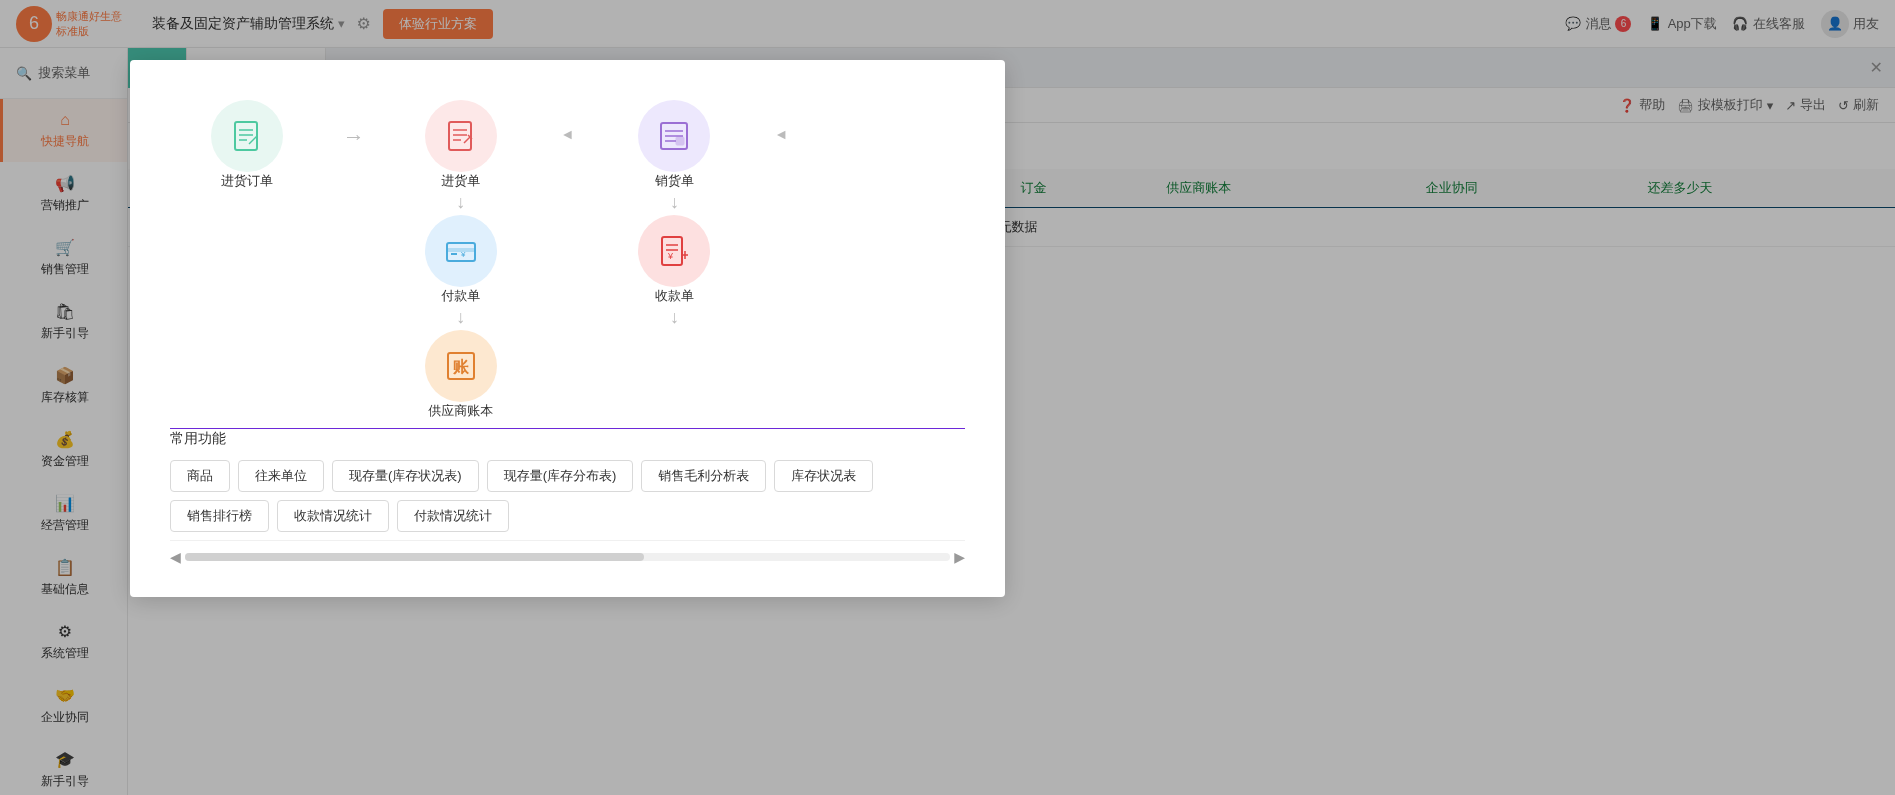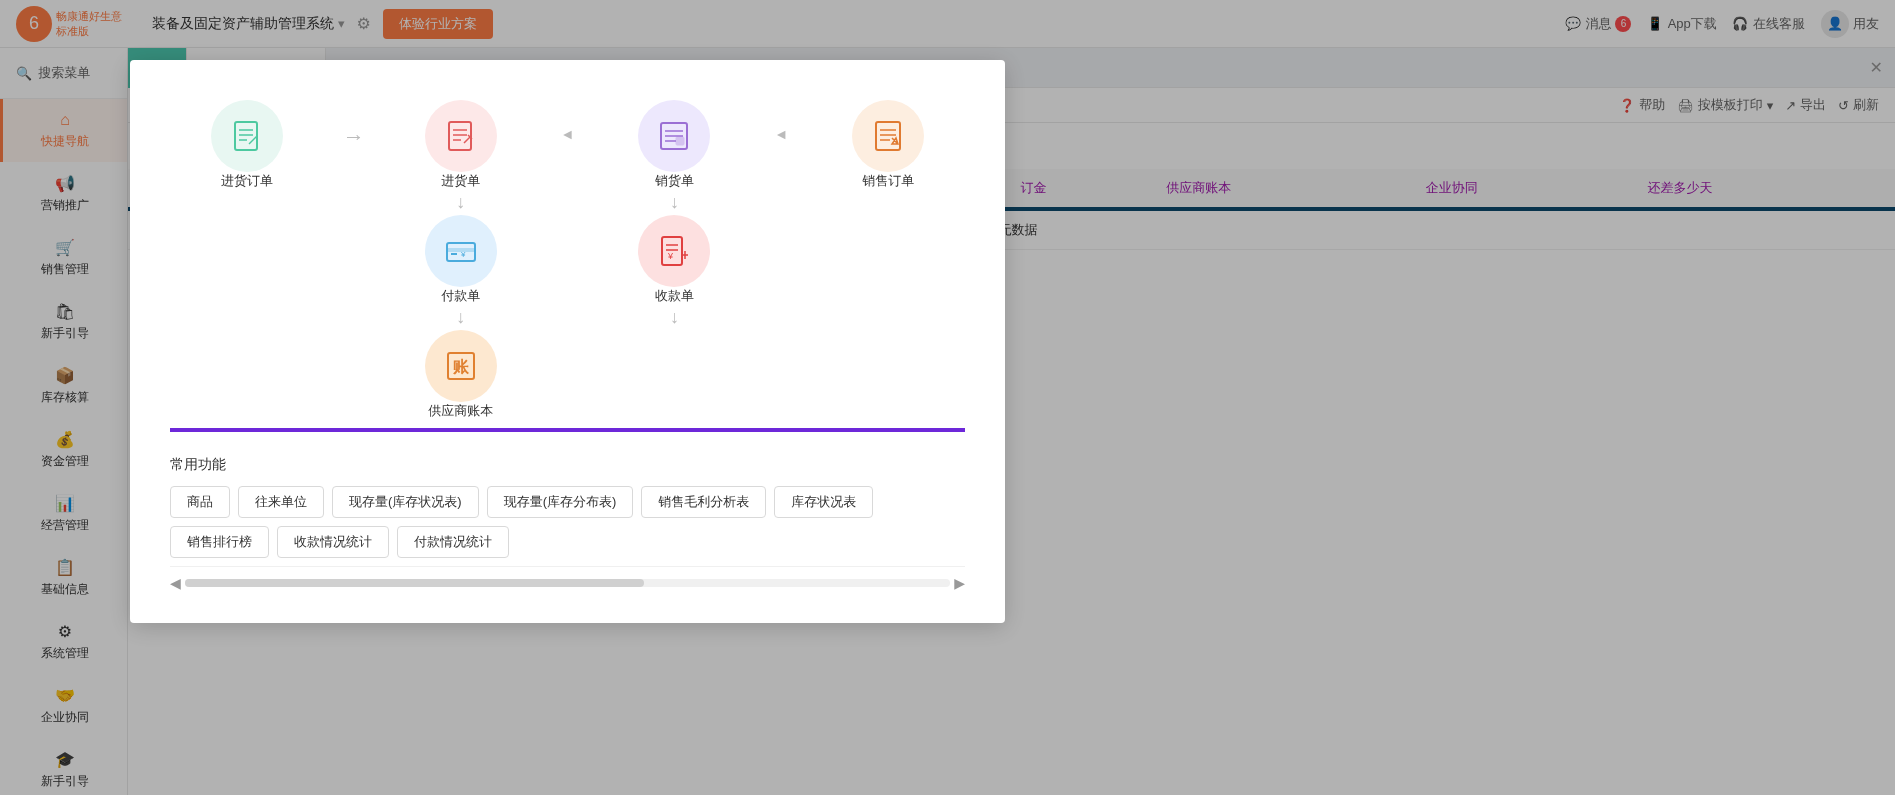--- a/index.html
+++ b/index.html
@@ -52,42 +52,42 @@
     .date-input { border: 1px solid #d9d9d9; border-radius: 4px; padding: 4px 8px; font-size: 13px; color: #bbb; width: 120px; display: flex; align-items: center; justify-content: space-between; }
     .date-separator { color: #999; }
     .status-select { border: 1px solid #d9d9d9; border-radius: 4px; padding: 4px 8px; font-size: 13px; color: #333; width: 180px; display: flex; align-items: center; justify-content: space-between; }
     .query-btn { background: #ff7d45; color: white; border: none; border-radius: 4px; padding: 6px 20px; font-size: 13px; cursor: pointer; }
     .set-btn { background: #ff7d45; color: white; border: none; border-radius: 4px; padding: 4px 12px; font-size: 12px; cursor: pointer; }
     .more-conditions { color: #ff7d45; cursor: pointer; font-size: 13px; }
 
     
     .table-wrapper { flex: 1; overflow: auto; background: white; margin: 0; }
     .data-table { width: 100%; border-collapse: collapse; font-size: 13px; }
-    .data-table th { background: #fafafa; padding: 10px 12px; text-align: left; color: #a21caf; font-weight: 500; border-bottom: 4px solid #0c4a6e; white-space: nowrap; }
+    .data-table th { background: #fafafa; padding: 10px 12px; text-align: left; color: #15803d; font-weight: 500; border-bottom: 1px solid #0c4a6e; white-space: nowrap; }
     .data-table td { padding: 10px 12px; border-bottom: 1px solid #f0f0f0; color: #333; white-space: nowrap; }
     .empty-tip { text-align: center; color: #999; padding: 40px; font-size: 13px; }
 
     
     .overlay { position: fixed; top: 0; left: 0; right: 0; bottom: 0; background: rgba(0,0,0,0.3); z-index: 100; display: flex; align-items: flex-start; justify-content: flex-start; }
     .modal { background: white; width: 875px; margin: 60px 0 0 130px; border-radius: 4px; box-shadow: 0 4px 24px rgba(0,0,0,0.18); overflow: hidden; }
     .modal-body { padding: 32px 40px 24px; }
     .flow-node { display: flex; flex-direction: column; align-items: center; }
     .flow-circle { width: 72px; height: 72px; border-radius: 50%; display: flex; align-items: center; justify-content: center; font-size: 28px; }
     .flow-circle.green { background: #e8f7f2; color: #4dc9a0; }
     .flow-circle.red { background: #fde8e8; color: #e05a5a; }
     .flow-circle.purple { background: #ede8fd; color: #9b6fd4; }
     .flow-circle.orange { background: #fdeee0; color: #e07a30; }
     .flow-circle.blue-light { background: #e0f0fd; color: #4aabdd; }
     .flow-circle.red2 { background: #fde0e0; color: #e04040; }
     .flow-circle.orange2 { background: #fde8d0; color: #e08030; }
     .flow-circle.teal { background: #e0f4f4; color: #40b0b0; }
     .flow-label { font-size: 13px; color: #333; }
 
     
-    .common-functions { border-top: 4px solid #6d28d9; padding-top: 24px; }
+    .common-functions { border-top: 1px solid #6d28d9; padding-top: 1px; }
     .common-title { font-size: 14px; color: #333; font-weight: 500; margin-bottom: 12px; }
     .btn-group { display: flex; flex-wrap: wrap; gap: 8px; margin-bottom: 8px; }
     .func-btn { border: 1px solid #d9d9d9; background: white; color: #333; border-radius: 4px; padding: 6px 16px; font-size: 13px; cursor: pointer; white-space: nowrap; }
 
     
     .scroll-bar-area { display: flex; align-items: center; padding: 8px 0; border-top: 1px solid #f0f0f0; gap: 4px; }
     .scroll-track { flex: 1; height: 8px; background: #f0f0f0; border-radius: 4px; }
     .scroll-thumb { width: 60%; height: 8px; background: #d0d0d0; border-radius: 4px; }
     .scroll-arrow { color: #999; cursor: pointer; font-size: 14px; }
 
@@ -354,32 +354,20 @@
             </svg>
           </div>
           <span class="flow-label">销货单</span>
         </div>
 
         <div class="garr3" style="display:flex;align-items:center;padding-bottom:22px;">
           <div style="flex:1;border-top:2px dashed #bbb;"></div>
           <span style="color:#bbb;font-size:14px;">◄</span>
         </div>
 
-        <div class="flow-node gn4">
-          <div class="flow-circle orange">
-            <svg width="36" height="36" viewBox="0 0 36 36">
-              <rect x="6" y="4" width="24" height="28" rx="2" fill="none" stroke="#e07a30" stroke-width="2"></rect>
-              <line x1="10" y1="12" x2="26" y2="12" stroke="#e07a30" stroke-width="1.5"></line>
-              <line x1="10" y1="17" x2="26" y2="17" stroke="#e07a30" stroke-width="1.5"></line>
-              <line x1="10" y1="22" x2="20" y2="22" stroke="#e07a30" stroke-width="1.5"></line>
-              <path d="M22 20 L28 26 M26 20 L28 26 L22 26Z" stroke="#e07a30" stroke-width="1.5" fill="none"></path>
-            </svg>
-          </div>
-          <span class="flow-label">销售订单</span>
-        </div>
 
         <div class="gdv1 arrow-down" style="color:#bbb;font-size:18px;">↓</div>
         <div class="gdv2 arrow-down" style="color:#bbb;font-size:18px;">↓</div>
 
         <div class="flow-node gn5">
           <div class="flow-circle blue-light">
             <svg width="36" height="36" viewBox="0 0 36 36">
               <rect x="4" y="10" width="28" height="18" rx="2" fill="none" stroke="#4aabdd" stroke-width="2"></rect>
               <rect x="4" y="15" width="28" height="4" fill="#4aabdd" opacity="0.3"></rect>
               <line x1="8" y1="21" x2="14" y2="21" stroke="#4aabdd" stroke-width="2"></line>

